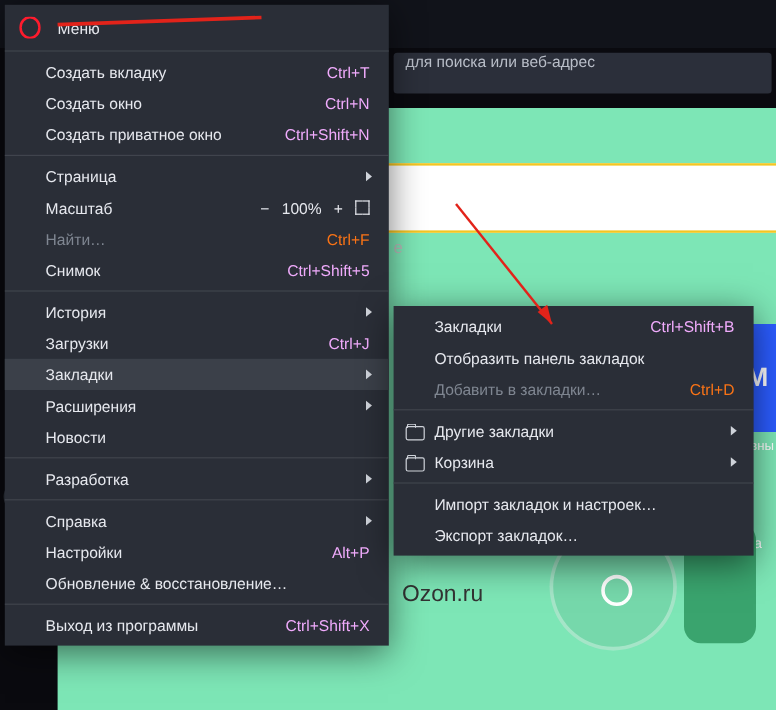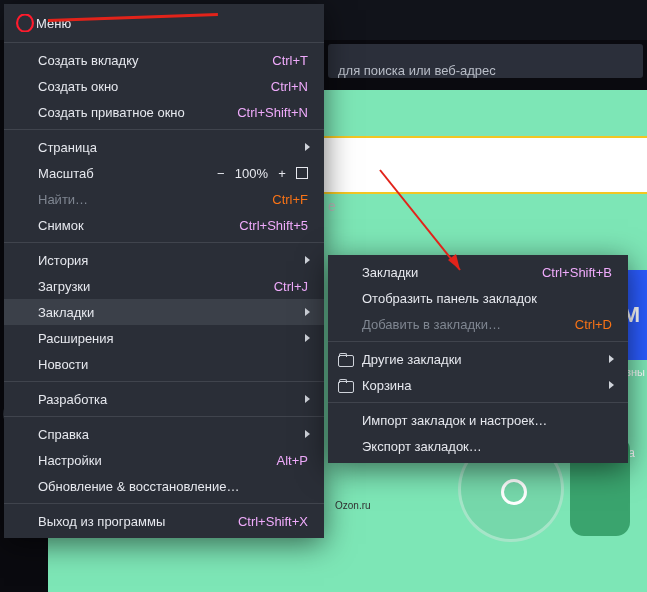--- a/index.html
+++ b/index.html
@@ -1,34 +1,34 @@
 <!DOCTYPE html>
 <html><head>
 <meta charset="utf-8">
 <style>
   html,body{margin:0;padding:0;font-family:"Segoe UI",Arial,sans-serif;font-size:13px;background:#000;overflow:hidden}
   .viewport{position:relative;width:647px;height:592px;background:#0a0a0f}
   .topbar{position:absolute;left:0;top:0;right:0;height:40px;background:#11131a}
-  .addrbar{position:absolute;left:328px;right:4px;top:44px;height:34px;background:#2b2f3a;color:#b9bec8;display:flex;align-items:flex-end;padding:0 10px;border-radius:3px}
+  .addrbar{position:absolute;left:328px;right:4px;top:44px;height:34px;background:#2b2f3a;color:#b9bec8;display:flex;align-items:flex-start;padding:0 10px;border-radius:3px}
   .content{position:absolute;left:48px;top:90px;right:0;bottom:0;background:#7de6b6}
   .whitebox{position:absolute;left:0;top:46px;right:0;height:54px;background:#fff;border-top:2px solid #f3c623;border-bottom:2px solid #f3c623}
   .cardHint{position:absolute;left:280px;top:60px;color:#b9b9b9;font-size:14px}
   .blueTile{position:absolute;right:0;top:180px;width:32px;height:90px;background:#2b5cff;color:#fff;display:flex;align-items:center;justify-content:center;font-weight:700;font-size:22px}
   .blueLabel{position:absolute;right:2px;top:276px;color:#fff;font-size:11px}
   .pillLabel{position:absolute;right:12px;top:356px;color:#fff;font-size:12px}
   .round1{position:absolute;left:410px;top:346px;width:100px;height:100px;border-radius:50%;background:#76d8ab;border:3px solid rgba(255,255,255,.35)}
   .round1 span{position:absolute;left:50%;top:50%;width:20px;height:20px;margin:-10px 0 0 -10px;border:3px solid #fff;border-radius:50%}
   .round2{position:absolute;left:522px;top:346px;width:60px;height:100px;border-radius:14px;background:#3aa46e}
   .bottomText{position:absolute;left:100px;top:395px;color:#333;font-size:13px;letter-spacing:.3px}
-  .ozon{position:absolute;left:287px;top:410px;color:#333;font-size:10px}
+  .ozon{position:absolute;left:287px;top:395px;color:#333;font-size:19px}
   .tick{position:absolute;left:3px;top:401px;width:26px;height:26px;border-radius:50%;background:#2f343d;color:#cfd3da;display:flex;align-items:center;justify-content:center}
 
   .menu{position:absolute;background:#2a2e37;color:#e6e8ee;box-shadow:0 6px 28px rgba(0,0,0,.55);padding:4px 0}
   .menu .row{position:relative;display:flex;align-items:center;height:26px;padding:0 16px 0 34px}
-  .menu .row.branding{height:30px;padding-left:12px;gap:2px}
+  .menu .row.branding{height:30px;padding-left:12px;gap:14px}
   .menu .row.hover{background:#3b4049}
   .menu .row.disabled{color:#7f8691}
   .menu .row .sc{margin-left:auto;color:#f0abfc}
   .menu .row.disabled .sc{color:#f97316}
   .menu .sep{height:1px;margin:4px 0;background:#40444d}
   .chev{position:absolute;right:14px;top:50%;margin-top:-4px;width:0;height:0;border-top:4px solid transparent;border-bottom:4px solid transparent;border-left:5px solid #cfd3da}
   .menu .row.clickable{cursor:default}
 
   .opera{width:18px;height:18px}
   .folder{width:14px;height:12px;margin-right:10px;margin-left:-24px;position:relative}

